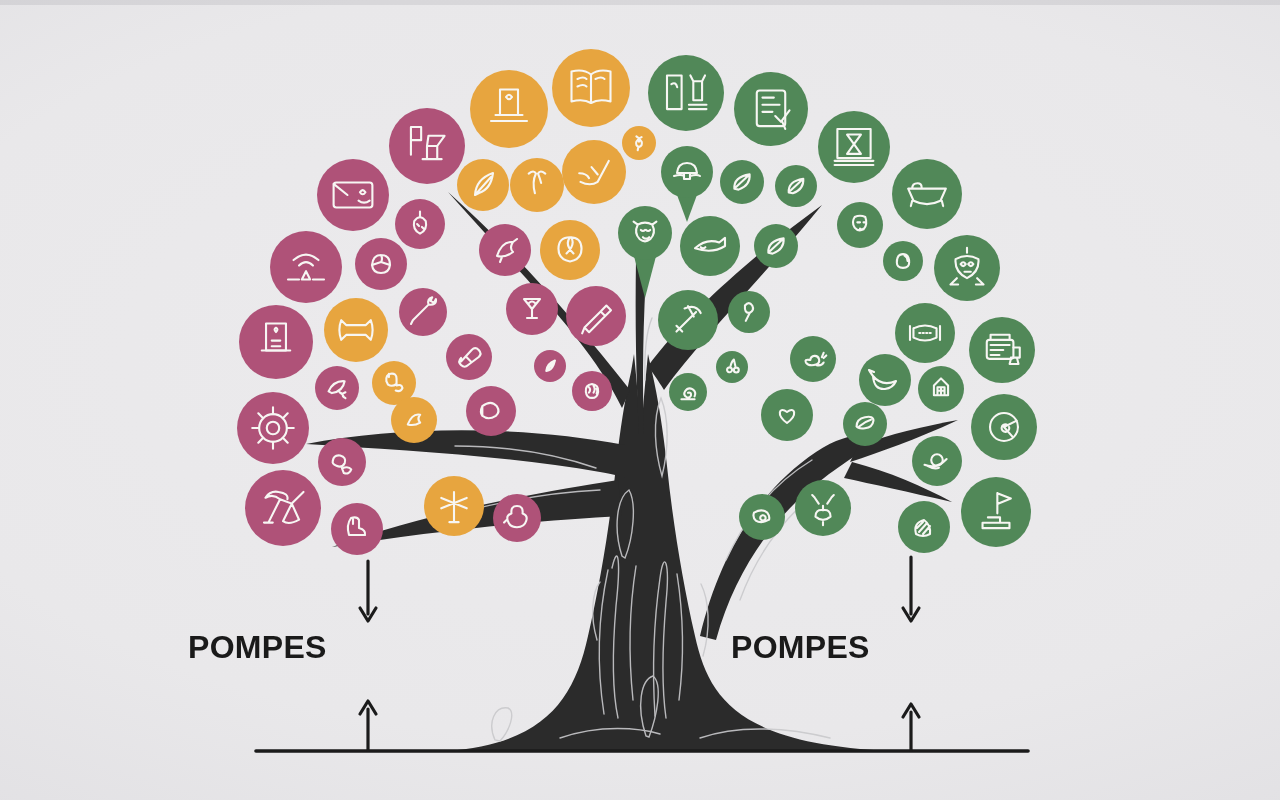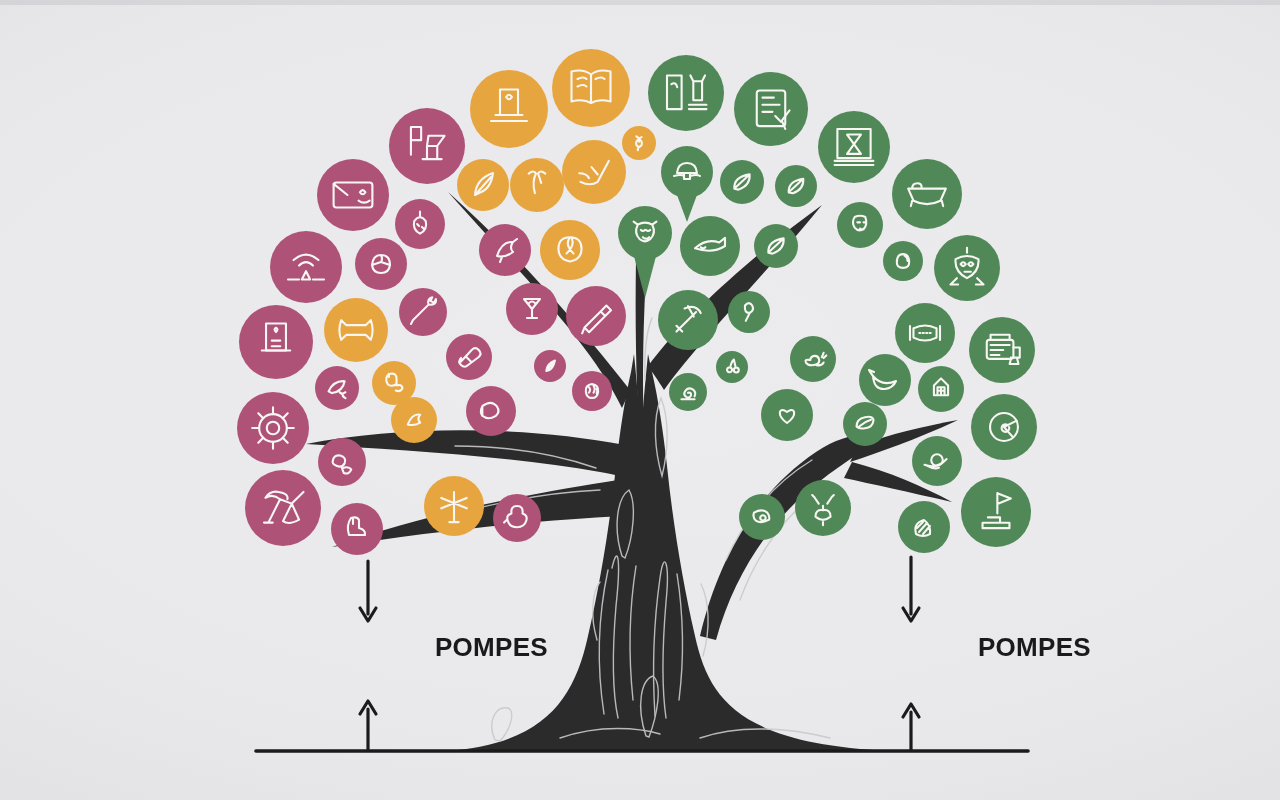--- a/index.html
+++ b/index.html
@@ -8,22 +8,22 @@
     background:radial-gradient(115% 92% at 50% 45%, #ecebed 0%, #e9e8ea 52%, #e2e1e4 76%, #d6d5d9 100%);
     font-family:"Liberation Sans",sans-serif;
   }
   .canvas::before{
     content:"";position:absolute;left:0;top:0;width:100%;height:5px;
     background:rgba(70,70,80,0.10);pointer-events:none;
   }
   svg.scene{position:absolute;left:0;top:0;}
   .icon{fill:none;stroke-linecap:round;stroke-linejoin:round;}
   .label{
-    position:absolute;width:360px;text-align:right;
-    font-weight:700;font-size:26px;line-height:29px;letter-spacing:.3px;color:#1a1a1a;
+    position:absolute;width:360px;text-align:left;
+    font-weight:700;font-size:32px;line-height:29px;letter-spacing:.3px;color:#1a1a1a;
   }
   .label div{white-space:nowrap;}
 </style>
 </head>
 <body>
 
 <div class="canvas">
 
   <svg class="scene" width="1280" height="800" viewBox="0 0 1280 800">
 

